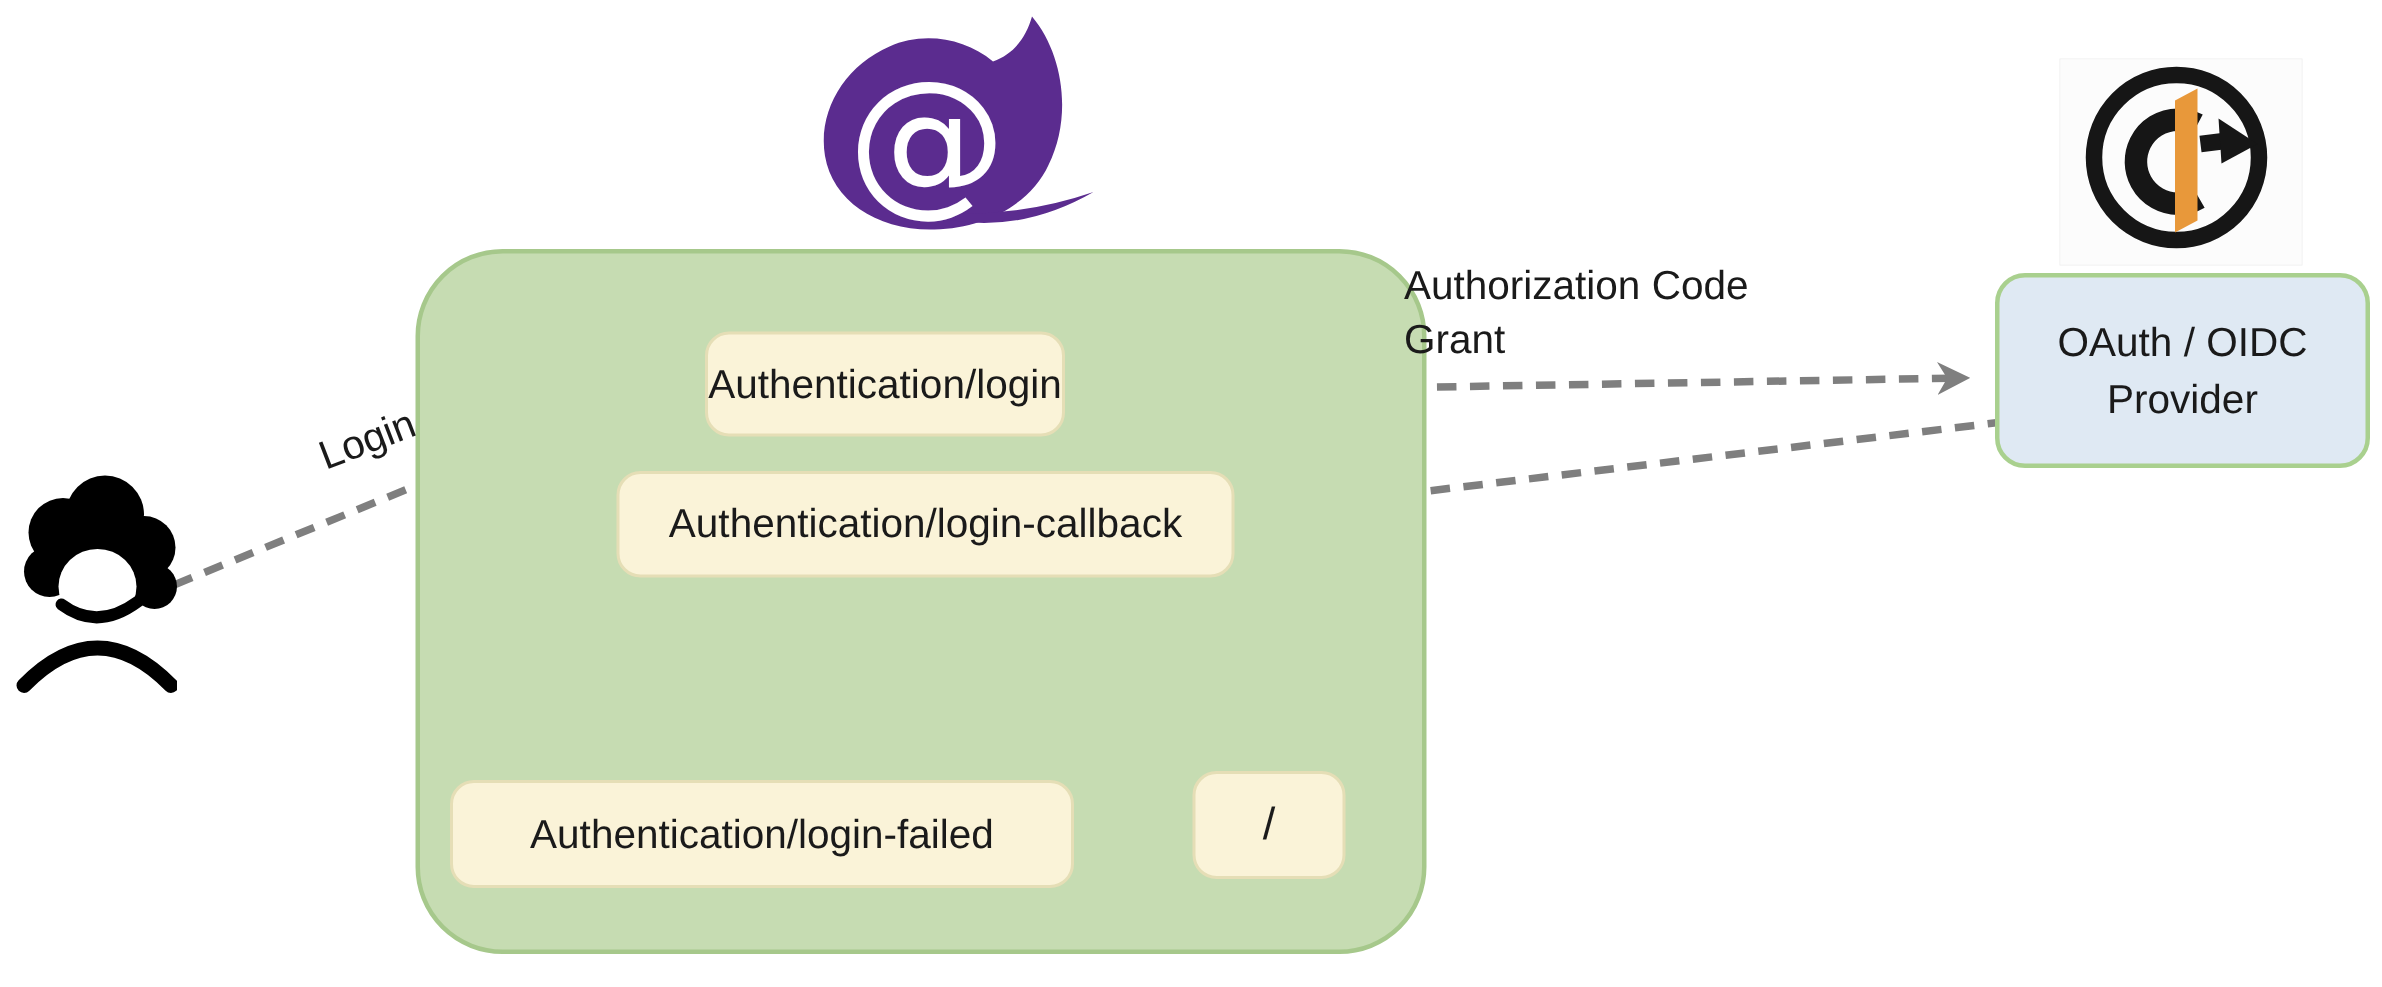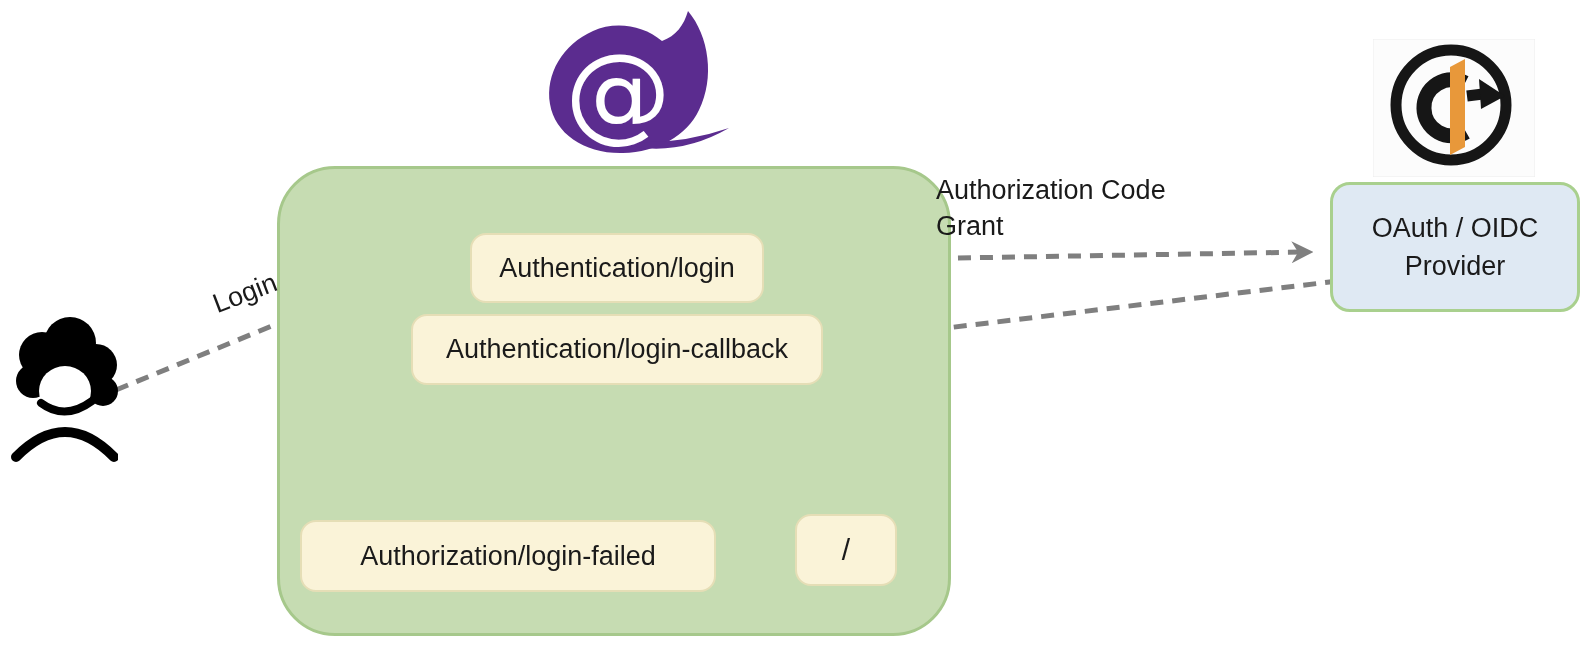--- a/index.html
+++ b/index.html
@@ -12,21 +12,21 @@
   .app-container{
     position:absolute;left:277px;top:166px;width:674px;height:470px;
     background:var(--container-fill);border:3px solid var(--container-border);
     border-radius:58px;
   }
   .route-box{
     position:absolute;display:flex;align-items:center;justify-content:center;
     background:var(--route-fill);border:2px solid var(--route-border);
     border-radius:16px;font-size:27px;color:var(--ink);white-space:nowrap;
   }
-  .route-login{left:190px;top:64px;width:294px;height:70px;}
+  .route-login{left:190px;top:52px;width:240px;height:70px;}
   .route-callback{left:131px;top:145px;width:412px;height:71px;}
   .route-failed{left:20px;top:351px;width:416px;height:72px;}
   .route-home{left:515px;top:345px;width:102px;height:72px;font-size:30px;}
   .edge-label{position:absolute;font-size:27px;color:var(--ink);}
   .label-login{left:212px;top:278px;transform:rotate(-21deg);transform-origin:center;}
   .label-grant{left:936px;top:172px;width:300px;text-align:left;line-height:36px;}
   .label-failed{left:128px;top:260px;width:140px;text-align:center;}
   .provider-box{
     position:absolute;left:1330px;top:182px;width:250px;height:130px;
     background:var(--provider-fill);border:3px solid var(--provider-border);
@@ -96,21 +96,21 @@
   </div>
 
   <div class="app-container">
     <div class="route-box route-login">
       <span>Authentication/login</span>
     </div>
     <div class="route-box route-callback">
       <span>Authentication/login-callback</span>
     </div>
     <div class="route-box route-failed">
-      <span>Authorization/login-failed</span>
+      <span>Authentication/login-failed</span>
     </div>
     <div class="route-box route-home">
       <span>/</span>
     </div>
   </div>
 
   <div class="edge-label label-login">Login</div>
   <div class="edge-label label-grant">Authorization Code Grant</div>
 
   <div class="provider-box">

